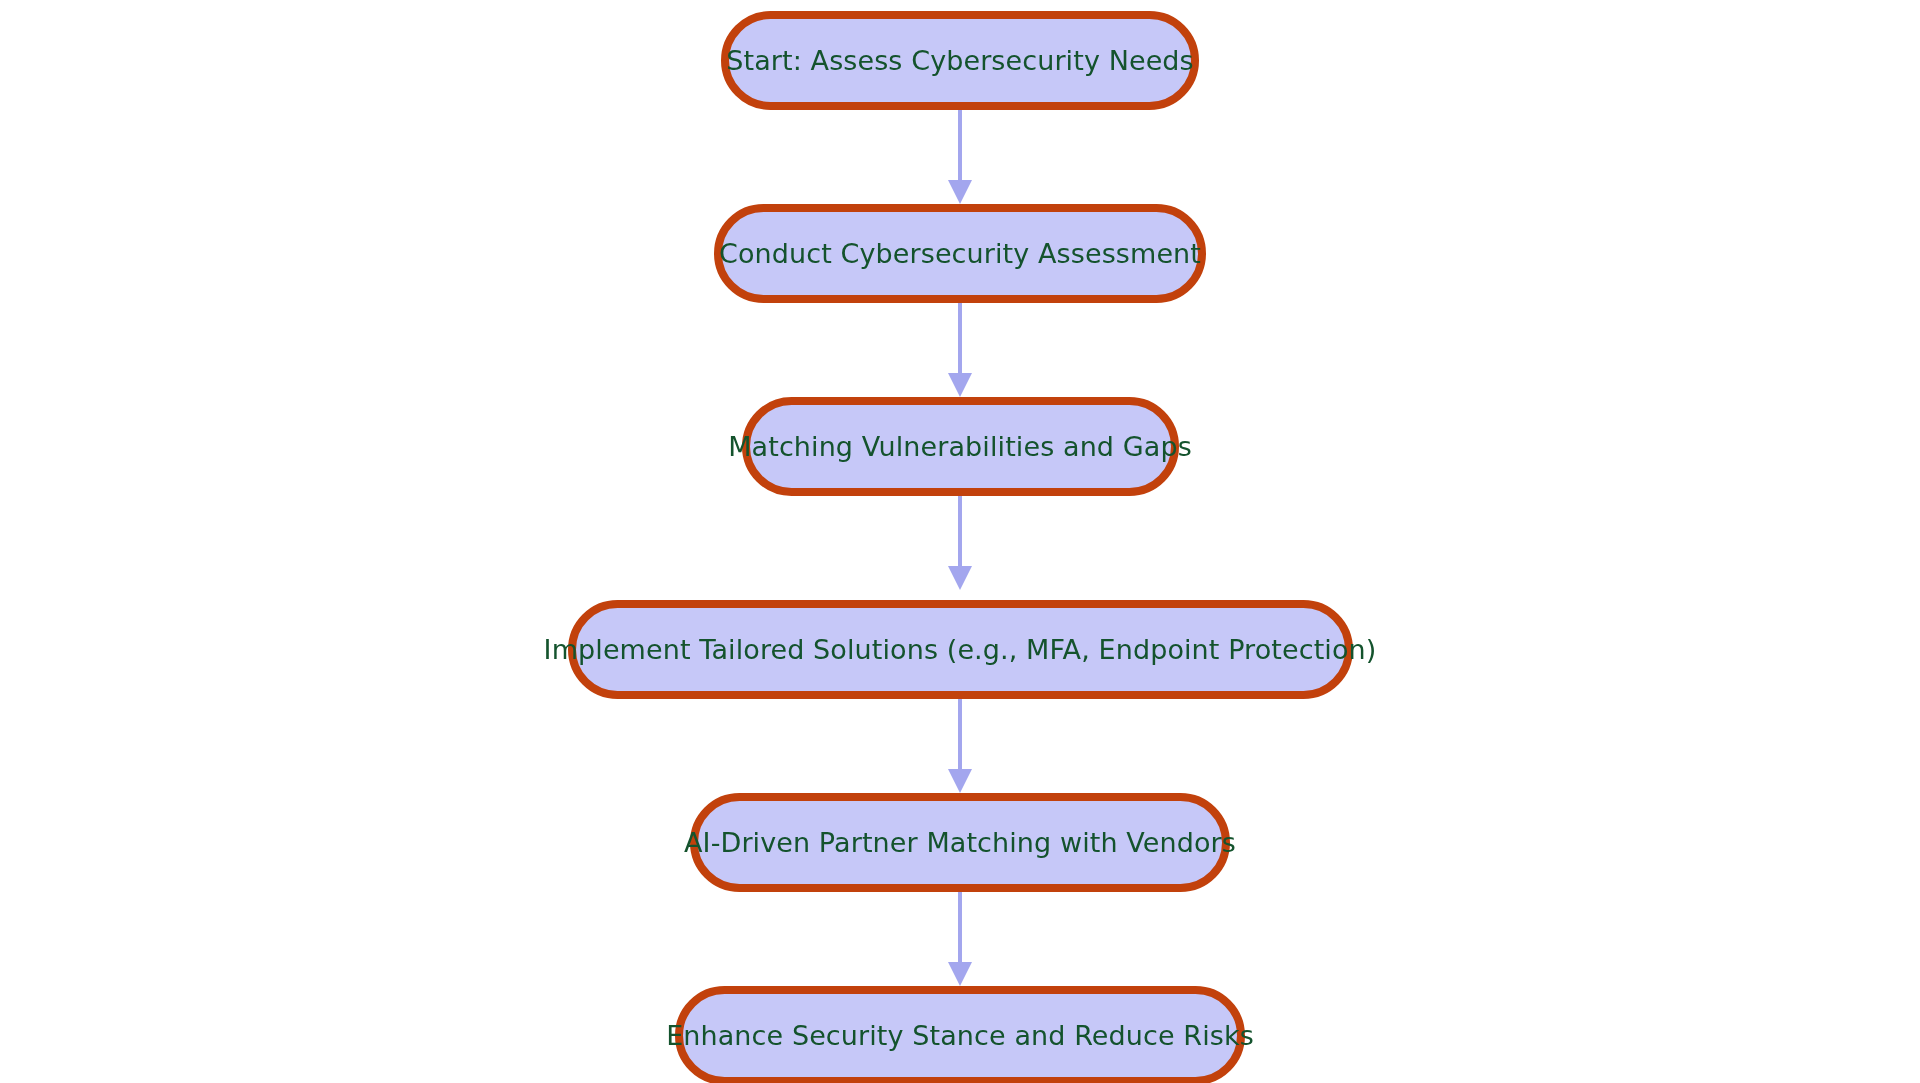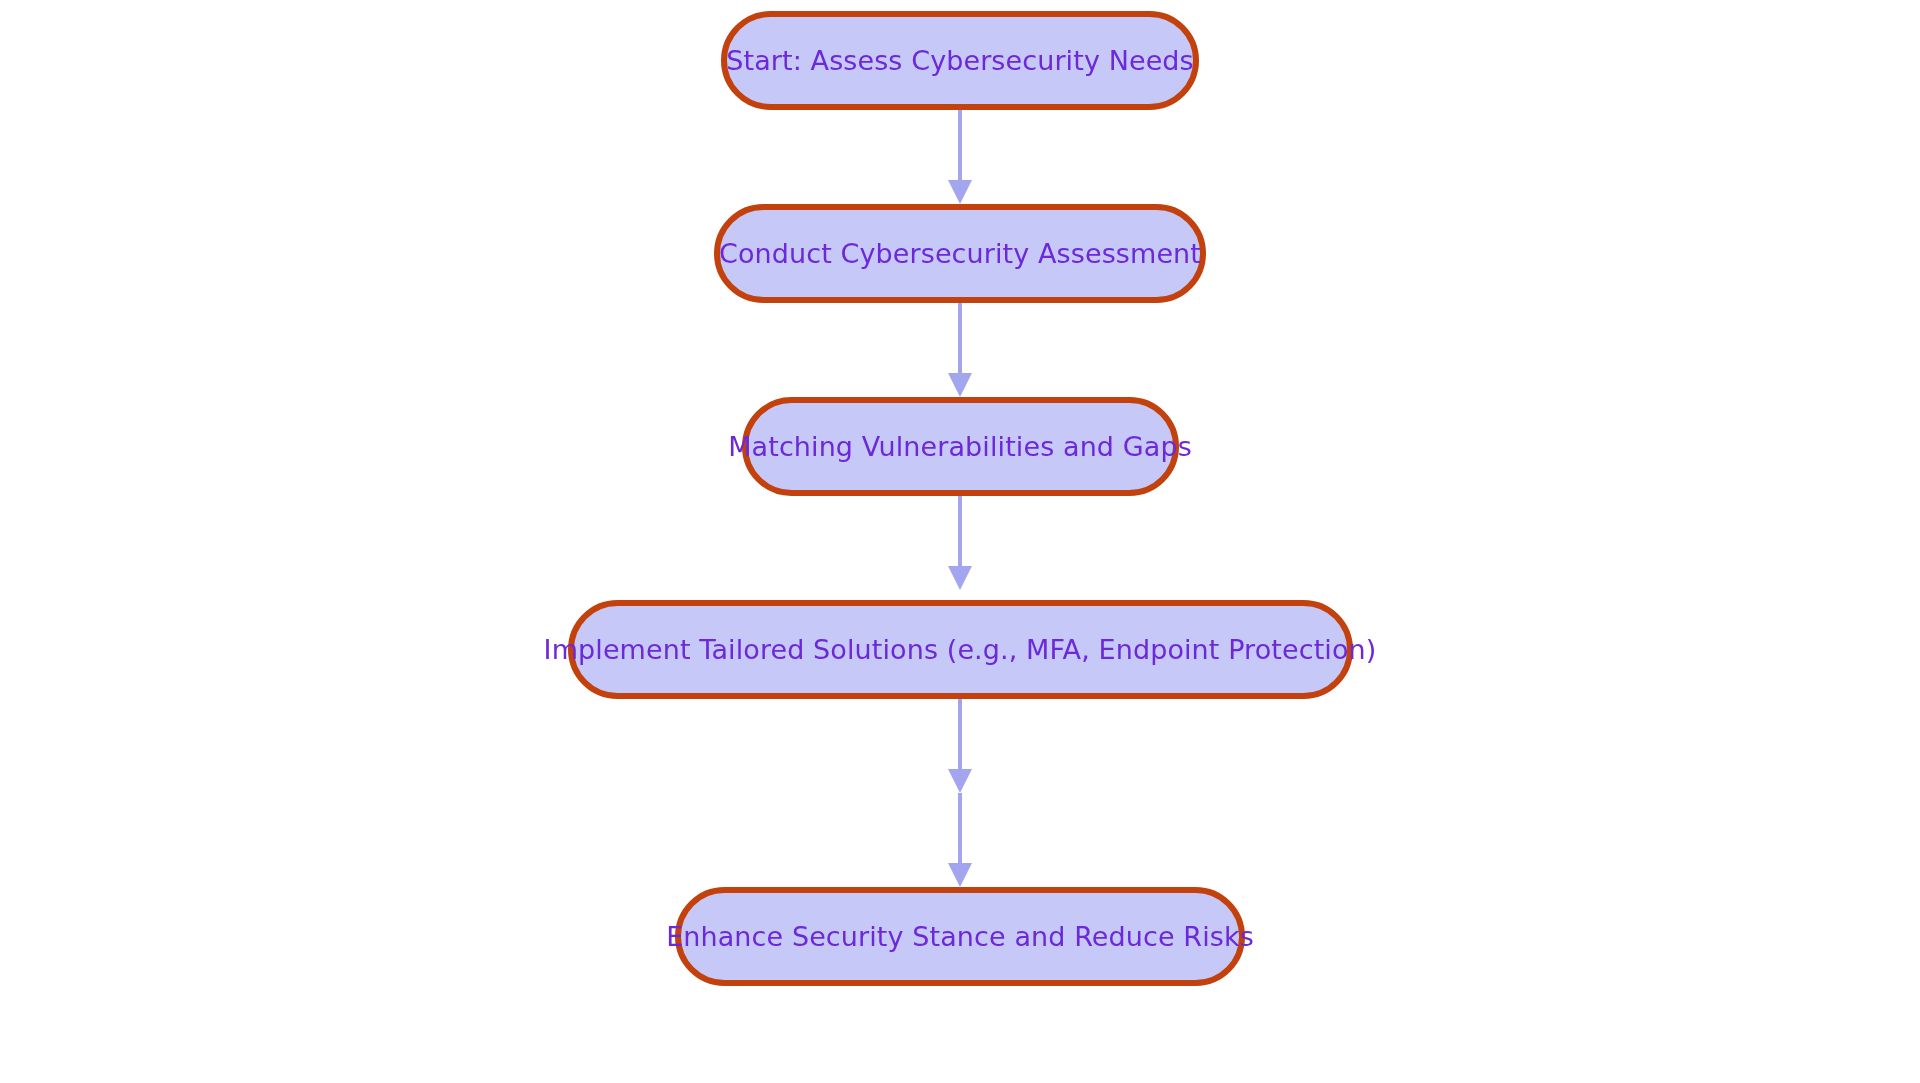--- a/index.html
+++ b/index.html
@@ -30,22 +30,22 @@
     align-items: center;
     justify-content: flex-start;
     padding-top: 11px;
     box-sizing: border-box;
   }
   .node {
     box-sizing: border-box;
     height: 99px;
     border-radius: 50px;
     background: #c6c8f8;
-    border: 6px solid #c2410c;
-    color: #6d28d9;
+    border: 8px solid #c2410c;
+    color: #14532d;
     display: flex;
     align-items: center;
     justify-content: center;
     font-size: 27px;
     font-weight: 400;
     letter-spacing: 0.1px;
     white-space: nowrap;
     padding: 0 44px;
     flex: 0 0 auto;
   }
@@ -110,20 +110,23 @@
       <span class="node-label">Implement Tailored Solutions (e.g., MFA, Endpoint Protection)</span>
     </div>
 
     <div class="connector">
       <svg viewBox="0 0 40 94" xmlns="http://www.w3.org/2000/svg" aria-hidden="true">
         <line x1="20" y1="0" x2="20" y2="72" stroke="#a3a6ee" stroke-width="4"></line>
         <polygon points="8,70 32,70 20,94" fill="#a3a6ee"></polygon>
       </svg>
     </div>
 
+    <div class="node" style="width:540px;">
+      <span class="node-label">AI-Driven Partner Matching with Vendors</span>
+    </div>
 
     <div class="connector">
       <svg viewBox="0 0 40 94" xmlns="http://www.w3.org/2000/svg" aria-hidden="true">
         <line x1="20" y1="0" x2="20" y2="72" stroke="#a3a6ee" stroke-width="4"></line>
         <polygon points="8,70 32,70 20,94" fill="#a3a6ee"></polygon>
       </svg>
     </div>
 
     <div class="node" style="width:570px;">
       <span class="node-label">Enhance Security Stance and Reduce Risks</span>

